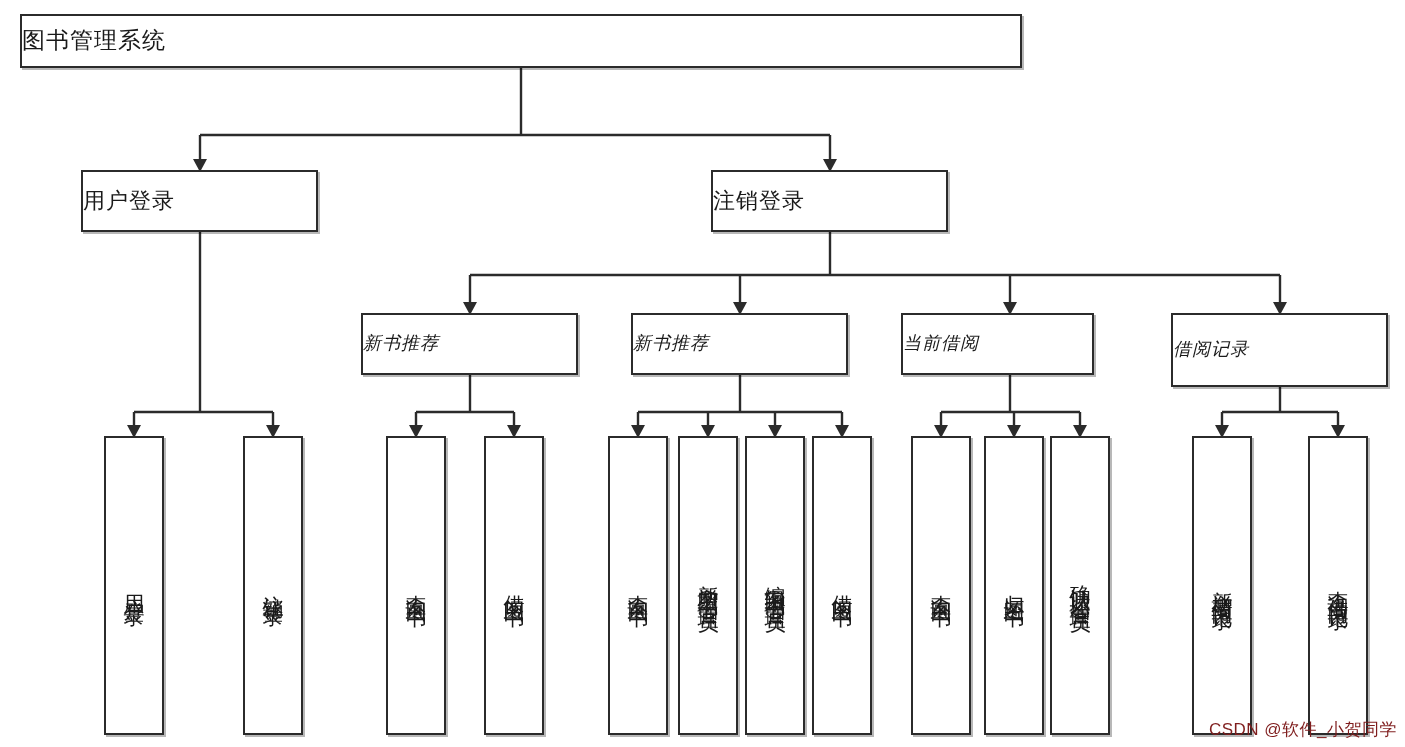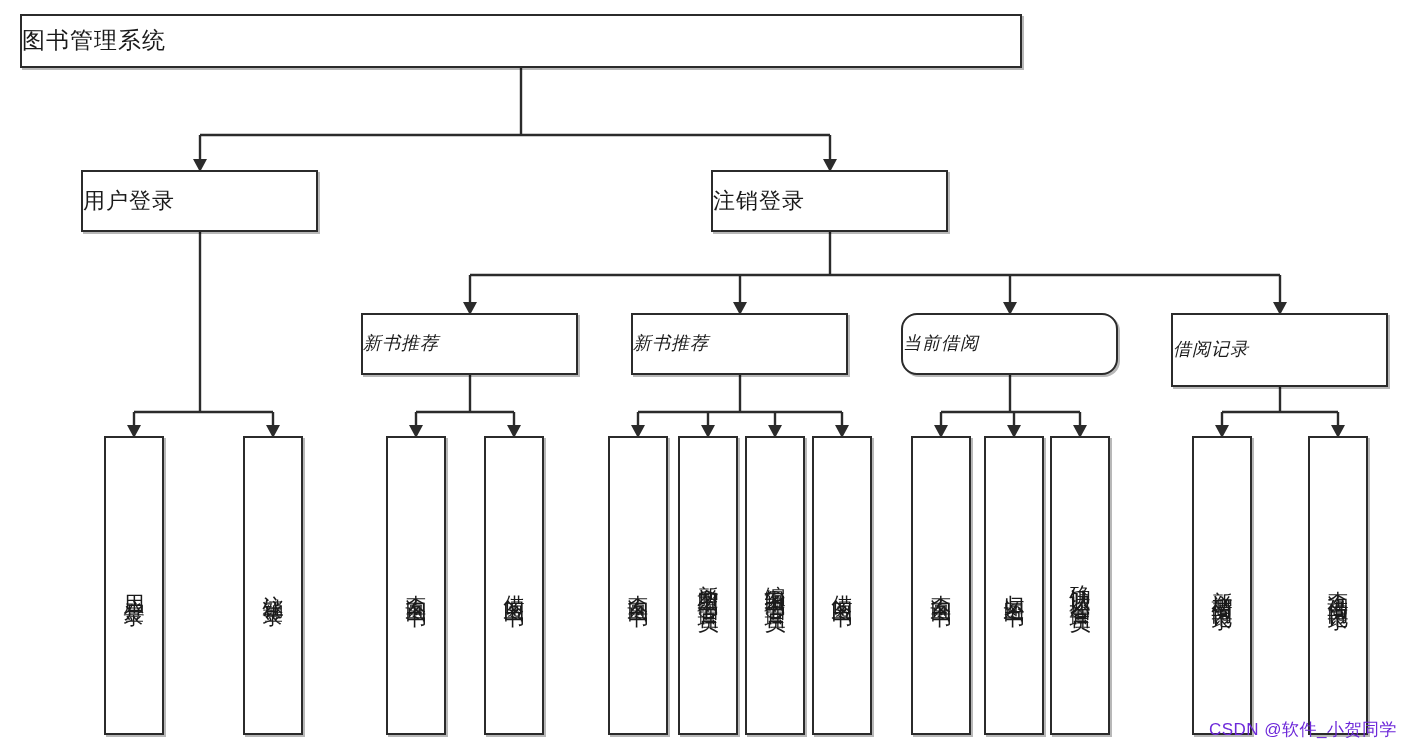--- a/index.html
+++ b/index.html
@@ -11,21 +11,21 @@
         border:2px solid #2b2b2b;
         box-shadow:2px 2px 0 rgba(0,0,0,0.28);
         display:flex;align-items:center;justify-content:flex-start;}
   .node .lbl{color:#1a1a1a;text-align:center;line-height:1.18;white-space:pre;}
   .node.h .lbl{font-size:23px;letter-spacing:1px;}
   .node.h2 .lbl{font-size:22px;letter-spacing:1px;}
   .node.h3 .lbl{font-size:18px;letter-spacing:1px;font-style:italic;}
   .node.v{align-items:center;justify-content:center;}
   .node.v .lbl{writing-mode:vertical-rl;text-orientation:upright;
                font-size:21px;letter-spacing:4px;line-height:1.05;}
-  #watermark{position:absolute;right:8px;bottom:6px;color:#6d28d9;
+  #watermark{position:absolute;right:8px;bottom:6px;color:#7f1d1d;
              font-size:17px;letter-spacing:0.5px;user-select:none;}
 </style>
 </head>
 <body>
 
 <div id="diagram-root">
 
   <svg class="wires" viewBox="0 0 1405 747" xmlns="http://www.w3.org/2000/svg">
     <defs>
       <marker id="arrow" markerWidth="10" markerHeight="12" refX="1" refY="6" orient="auto" markerUnits="userSpaceOnUse">
@@ -97,21 +97,21 @@
       </div>
       <div class="node h2" style="left: 711px; top: 170px; width: 237px; height: 62px;">
         <span class="lbl">注销登录</span>
       </div>
       <div class="node h3" style="left: 361px; top: 313px; width: 217px; height: 62px;">
         <span class="lbl">新书推荐</span>
       </div>
       <div class="node h3" style="left: 631px; top: 313px; width: 217px; height: 62px;">
         <span class="lbl">新书推荐</span>
       </div>
-      <div class="node h3" style="left: 901px; top: 313px; width: 217px; height: 62px; border-radius: 16px;">
+      <div class="node h3" style="left: 901px; top: 313px; width: 193px; height: 62px;">
         <span class="lbl">当前借阅</span>
       </div>
       <div class="node h3" style="left: 1171px; top: 313px; width: 217px; height: 74px;">
         <span class="lbl">借阅记录</span>
       </div>
       <div class="node leaf v" style="left: 104px; top: 436px; width: 60px; height: 299px;">
         <span class="lbl">用户登录</span>
       </div>
       <div class="node leaf v" style="left: 243px; top: 436px; width: 60px; height: 299px;">
         <span class="lbl">注销登录</span>

